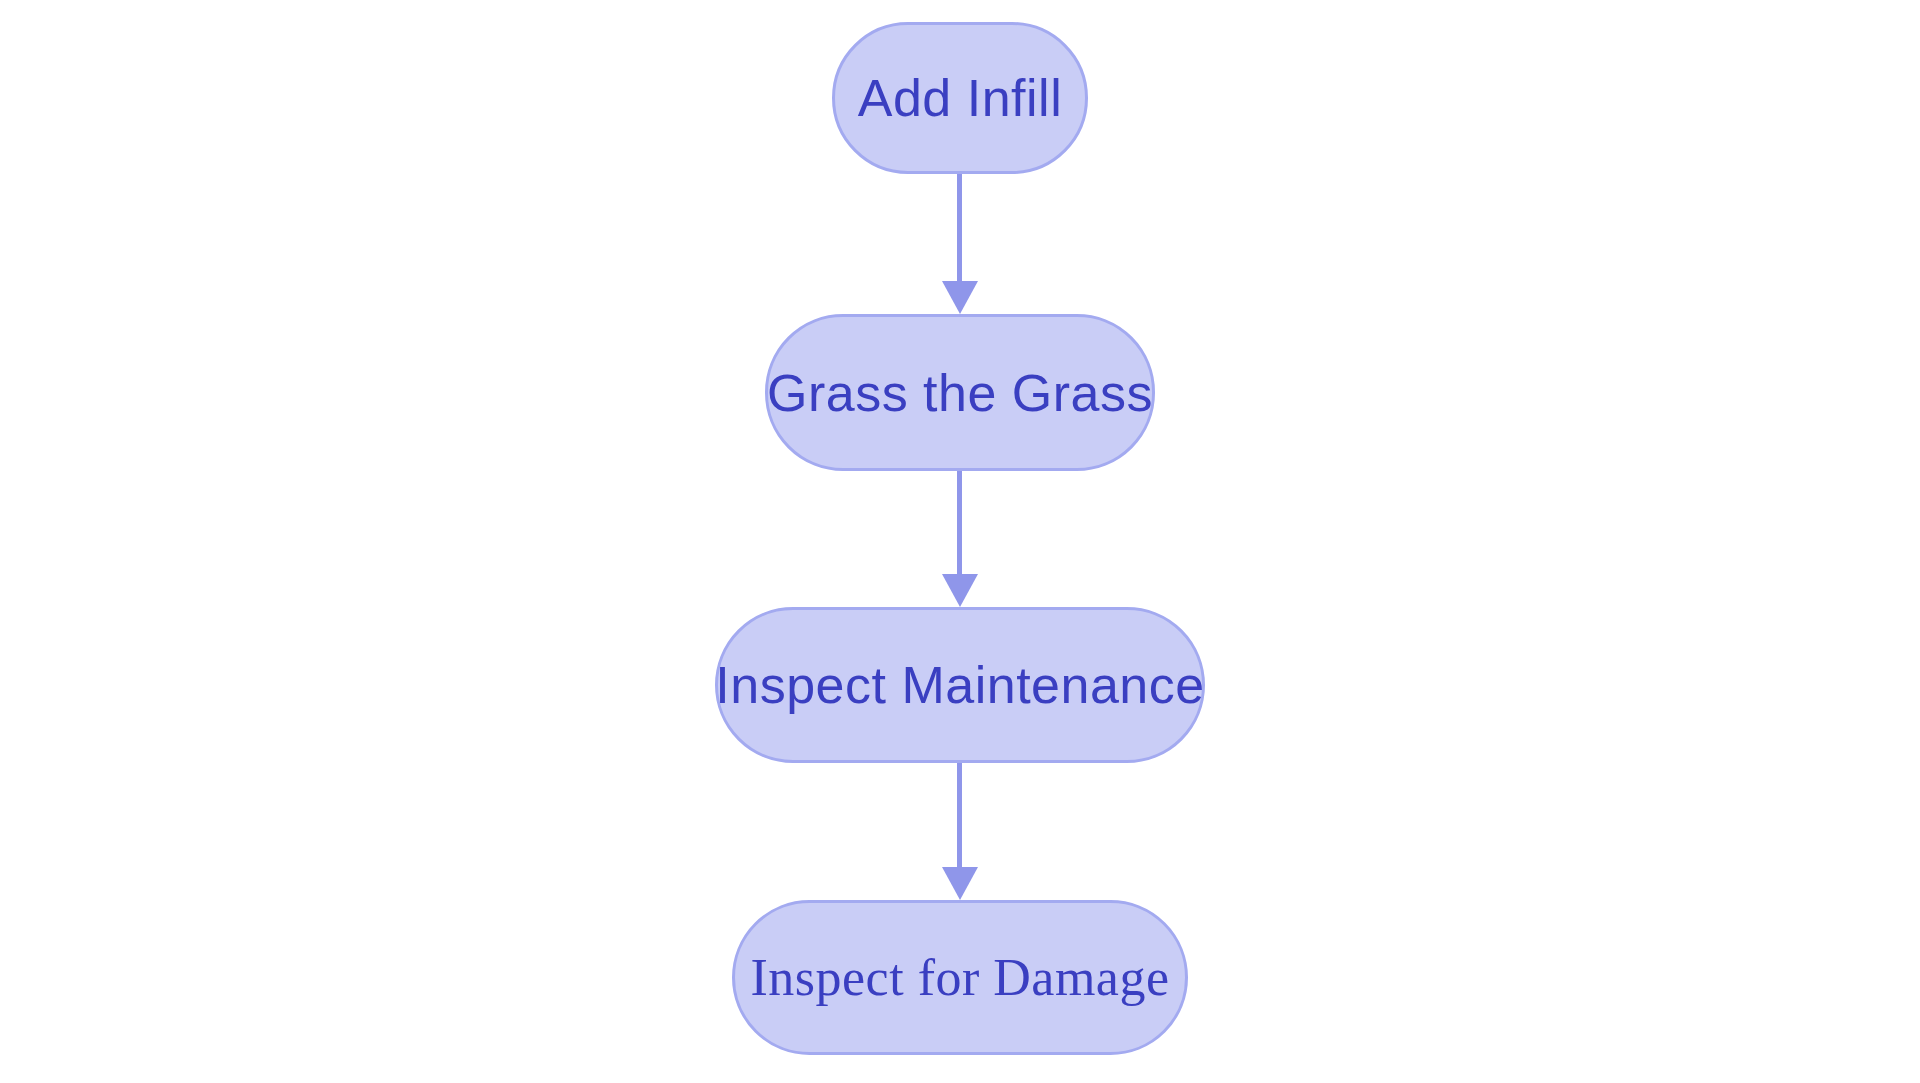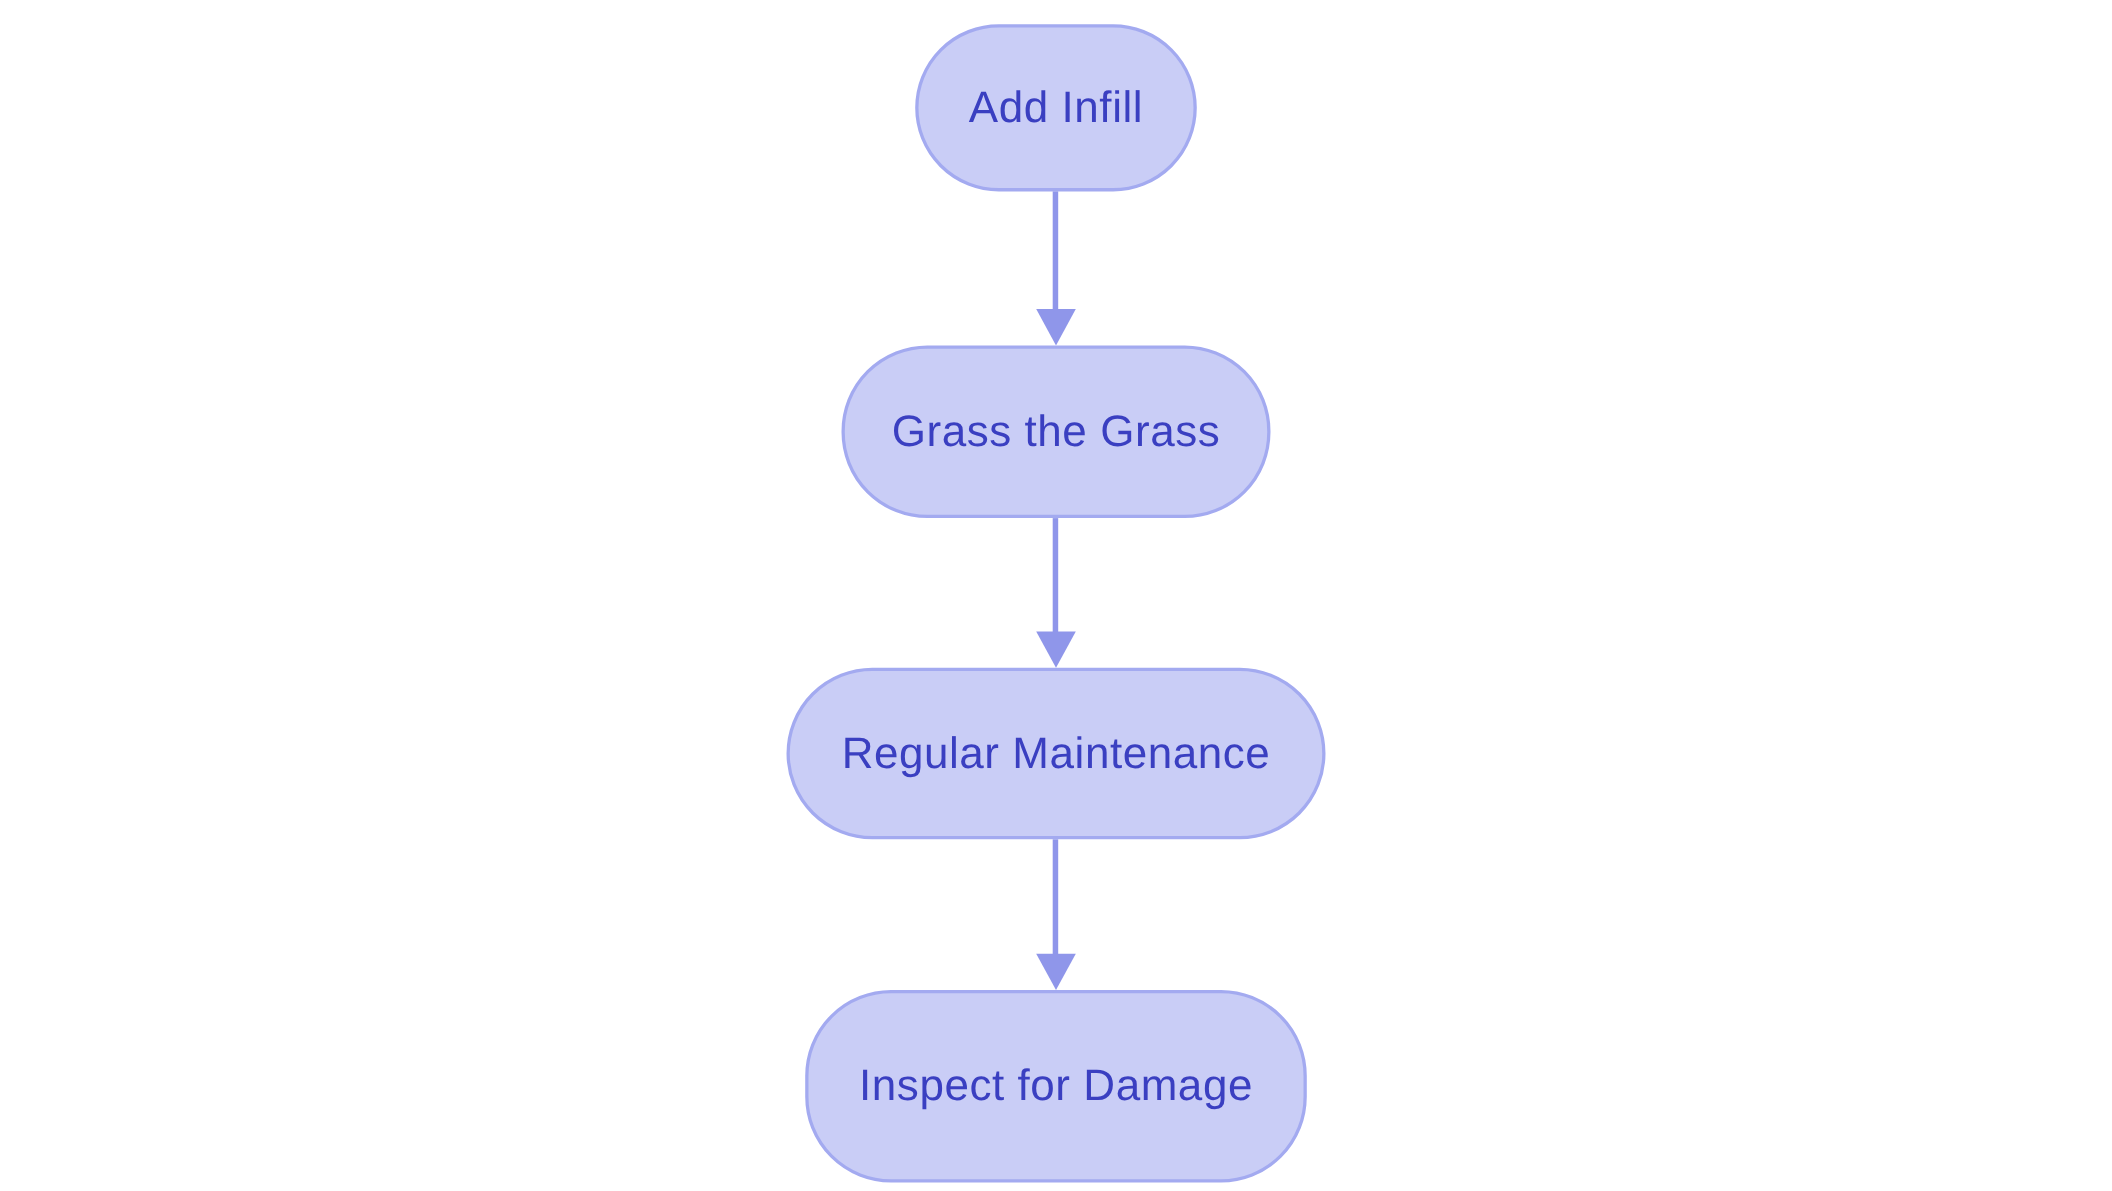--- a/index.html
+++ b/index.html
@@ -21,29 +21,29 @@
   }
   .flow-node {
     position: absolute;
     display: flex;
     align-items: center;
     justify-content: center;
     background: var(--node-fill);
     border: 3px solid var(--node-border);
     border-radius: 78px;
     color: var(--node-text);
-    font-size: 40px;
+    font-size: 52px;
     font-weight: 400;
     letter-spacing: 0.5px;
     white-space: nowrap;
   }
   .node-1 { left: 832px; top: 22px;  width: 256px; height: 152px; }
   .node-2 { left: 765px; top: 314px; width: 390px; height: 157px; }
   .node-3 { left: 715px; top: 607px; width: 490px; height: 156px; }
-  .node-4 { left: 732px; top: 900px; width: 456px; height: 175px; }
+  .node-4 { left: 732px; top: 900px; width: 456px; height: 155px; font-family: Liberation Serif, serif; }
 
   .edge-line {
     position: absolute;
     left: 957px;
     width: 5px;
     background: var(--arrow);
   }
   .edge-head {
     position: absolute;
     left: 942px;
@@ -73,21 +73,21 @@
   <div class="edge-head head-1"></div>
 
   <div class="flow-node node-2">
     <span>Grass the Grass</span>
   </div>
 
   <div class="edge-line line-2"></div>
   <div class="edge-head head-2"></div>
 
   <div class="flow-node node-3">
-    <span>Regular Maintenance</span>
+    <span>Inspect Maintenance</span>
   </div>
 
   <div class="edge-line line-3"></div>
   <div class="edge-head head-3"></div>
 
   <div class="flow-node node-4">
     <span>Inspect for Damage</span>
   </div>
 
 </div>

